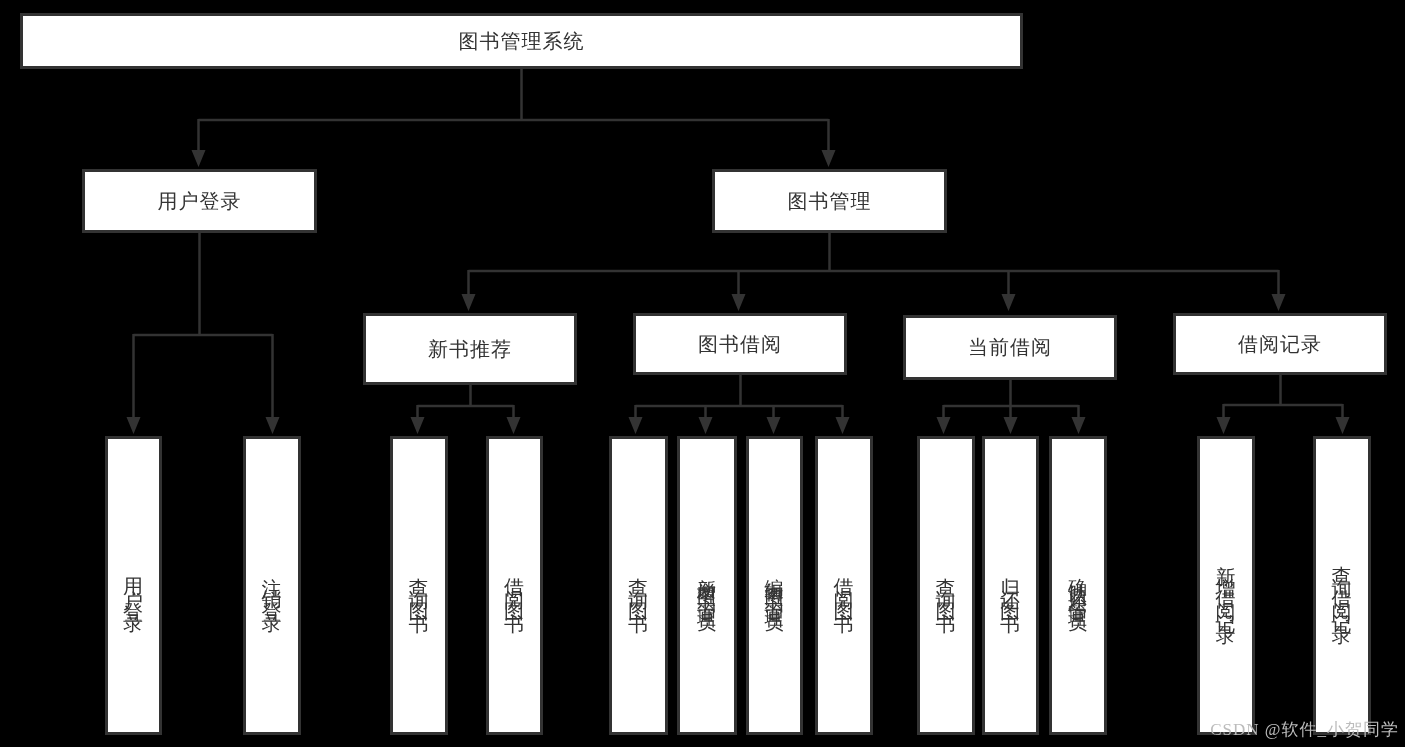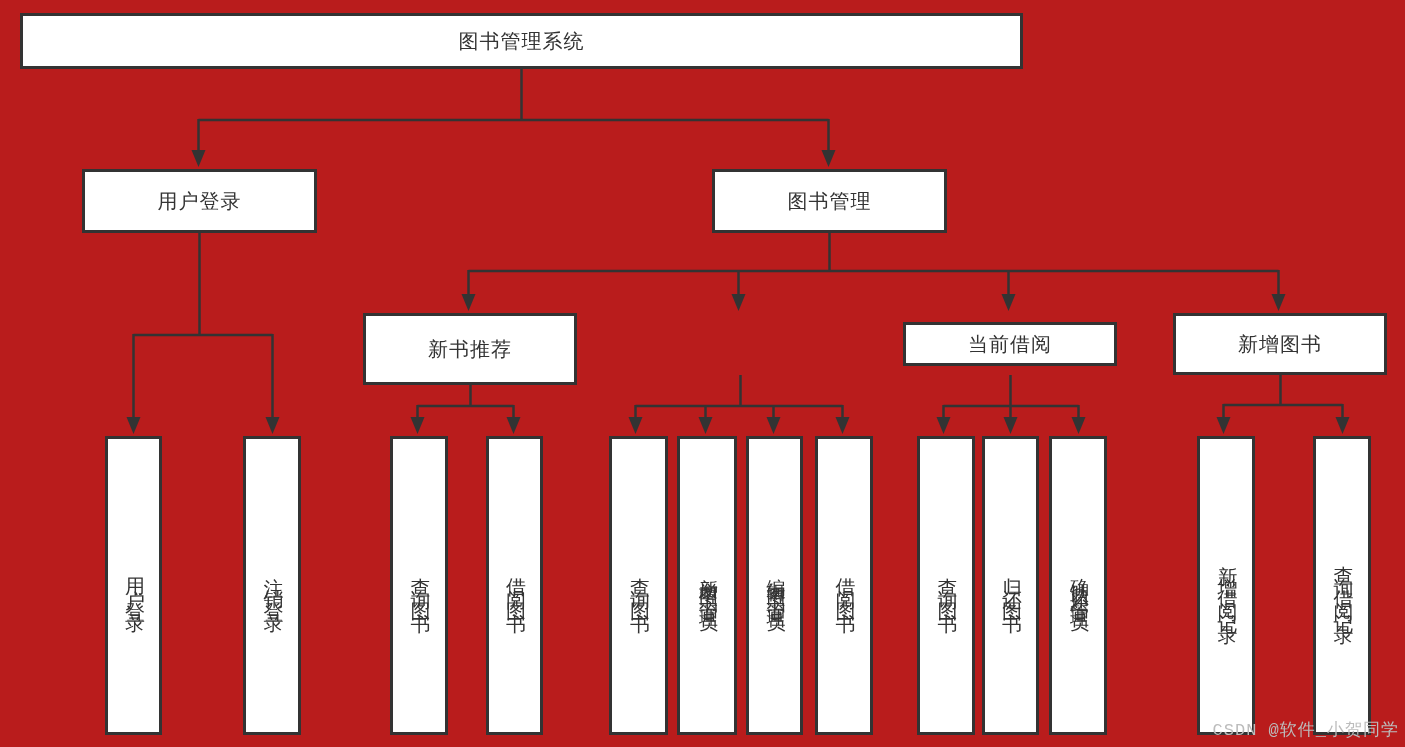--- a/index.html
+++ b/index.html
@@ -1,20 +1,20 @@
 <!DOCTYPE html>
 <html><head>
 <meta charset="utf-8">
 <style>
   html,body{margin:0;padding:0;background:#ffffff;}
   #stage{
     position:relative;
     width:1405px;height:747px;
-    background:#b91c1c;
-    font-family:Liberation Mono, monospace;
+    background:#000000;
+    font-family:Liberation Serif, serif;
     overflow:hidden;
   }
   #wires{position:absolute;left:0;top:0;z-index:0;}
   .node{
     position:absolute;
     background:#ffffff;
     border:3px solid #333333;
     box-sizing:border-box;
     display:flex;
     align-items:center;
@@ -102,25 +102,28 @@
   <div class="node h" style="left:82px;top:169px;width:235px;height:64px;">
     <span class="lbl">用户登录</span>
   </div>
   <div class="node h" style="left:712px;top:169px;width:235px;height:64px;justify-content:center;">
     <span class="lbl">图书管理</span>
   </div>
 
   <div class="node h" style="left:363px;top:313px;width:214px;height:72px;">
     <span class="lbl">新书推荐</span>
   </div>
-  <div class="node h" style="left:903px;top:322px;width:214px;height:44px;">
+  <div class="node h" style="left:633px;top:313px;width:214px;height:62px;">
+    <span class="lbl">图书借阅</span>
+  </div>
+  <div class="node h" style="left:903px;top:315px;width:214px;height:65px;">
     <span class="lbl">当前借阅</span>
   </div>
   <div class="node h" style="left:1173px;top:313px;width:214px;height:62px;">
-    <span class="lbl">新增图书</span>
+    <span class="lbl">借阅记录</span>
   </div>
 
   <div class="node v" style="left:105px;top:436px;width:57px;height:299px;">
     <span class="lbl">用户登录</span>
   </div>
   <div class="node v" style="left:243px;top:436px;width:58px;height:299px;">
     <span class="lbl">注销登录</span>
   </div>
 
   <div class="node v" style="left:390px;top:436px;width:58px;height:299px;">

